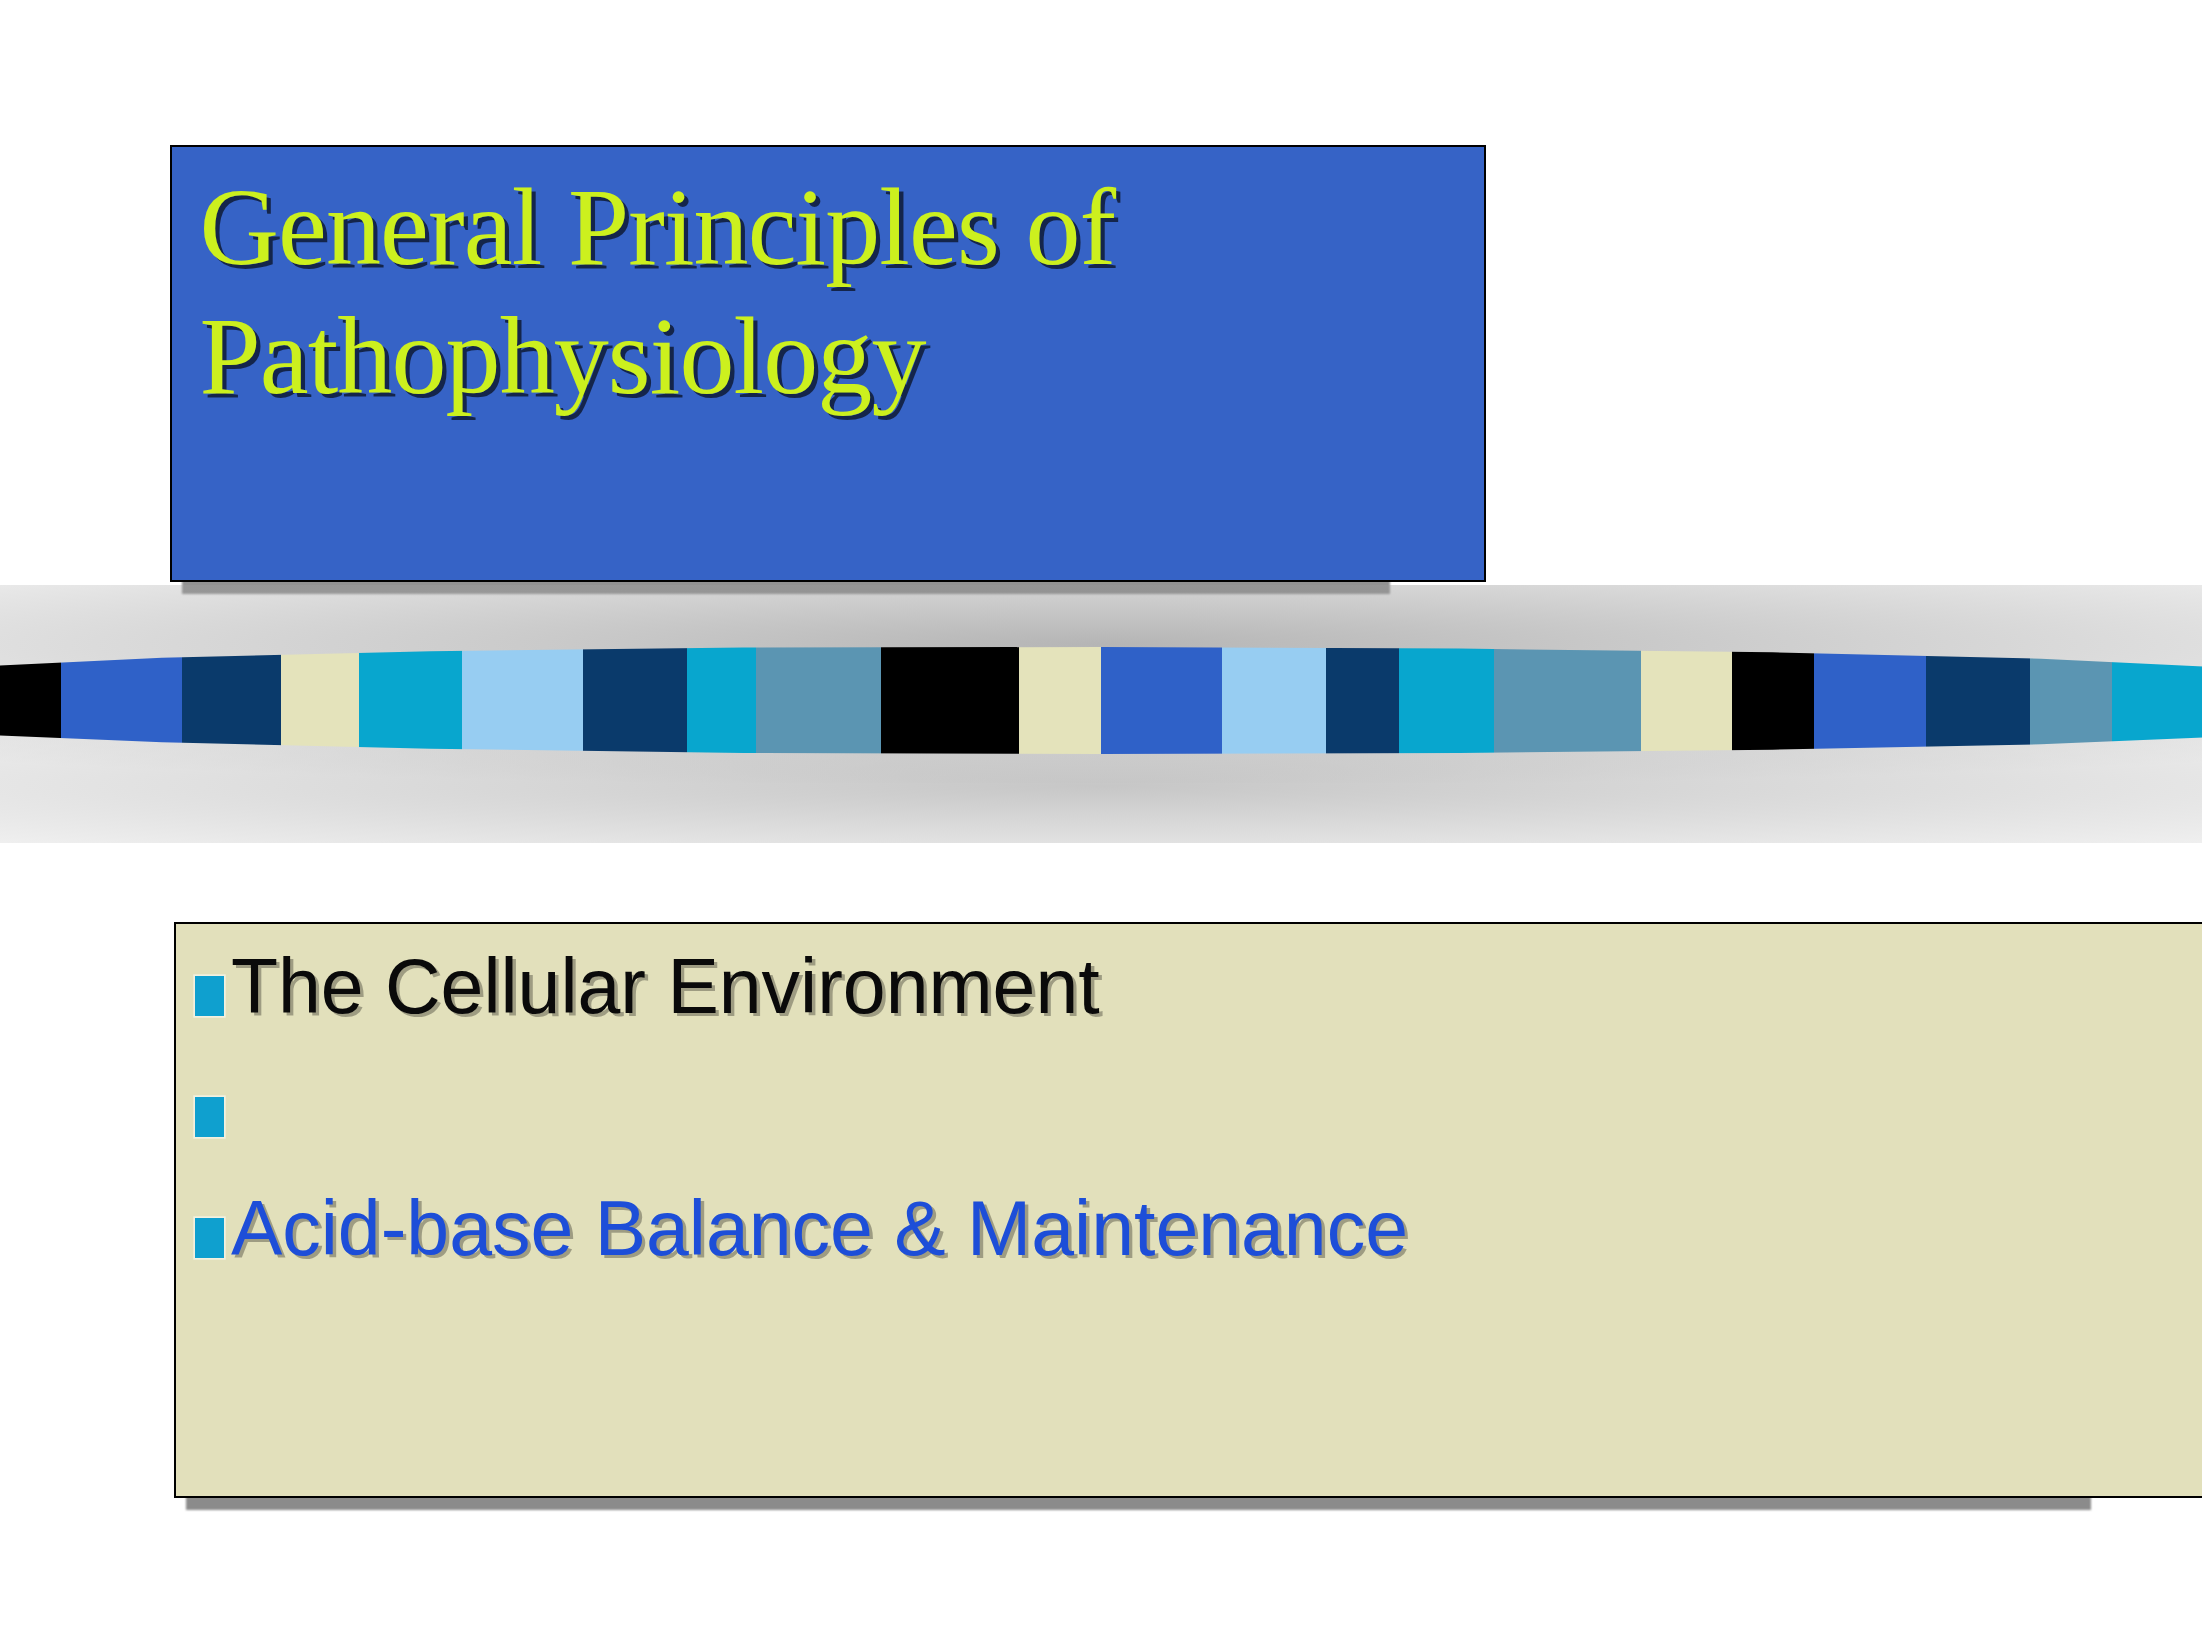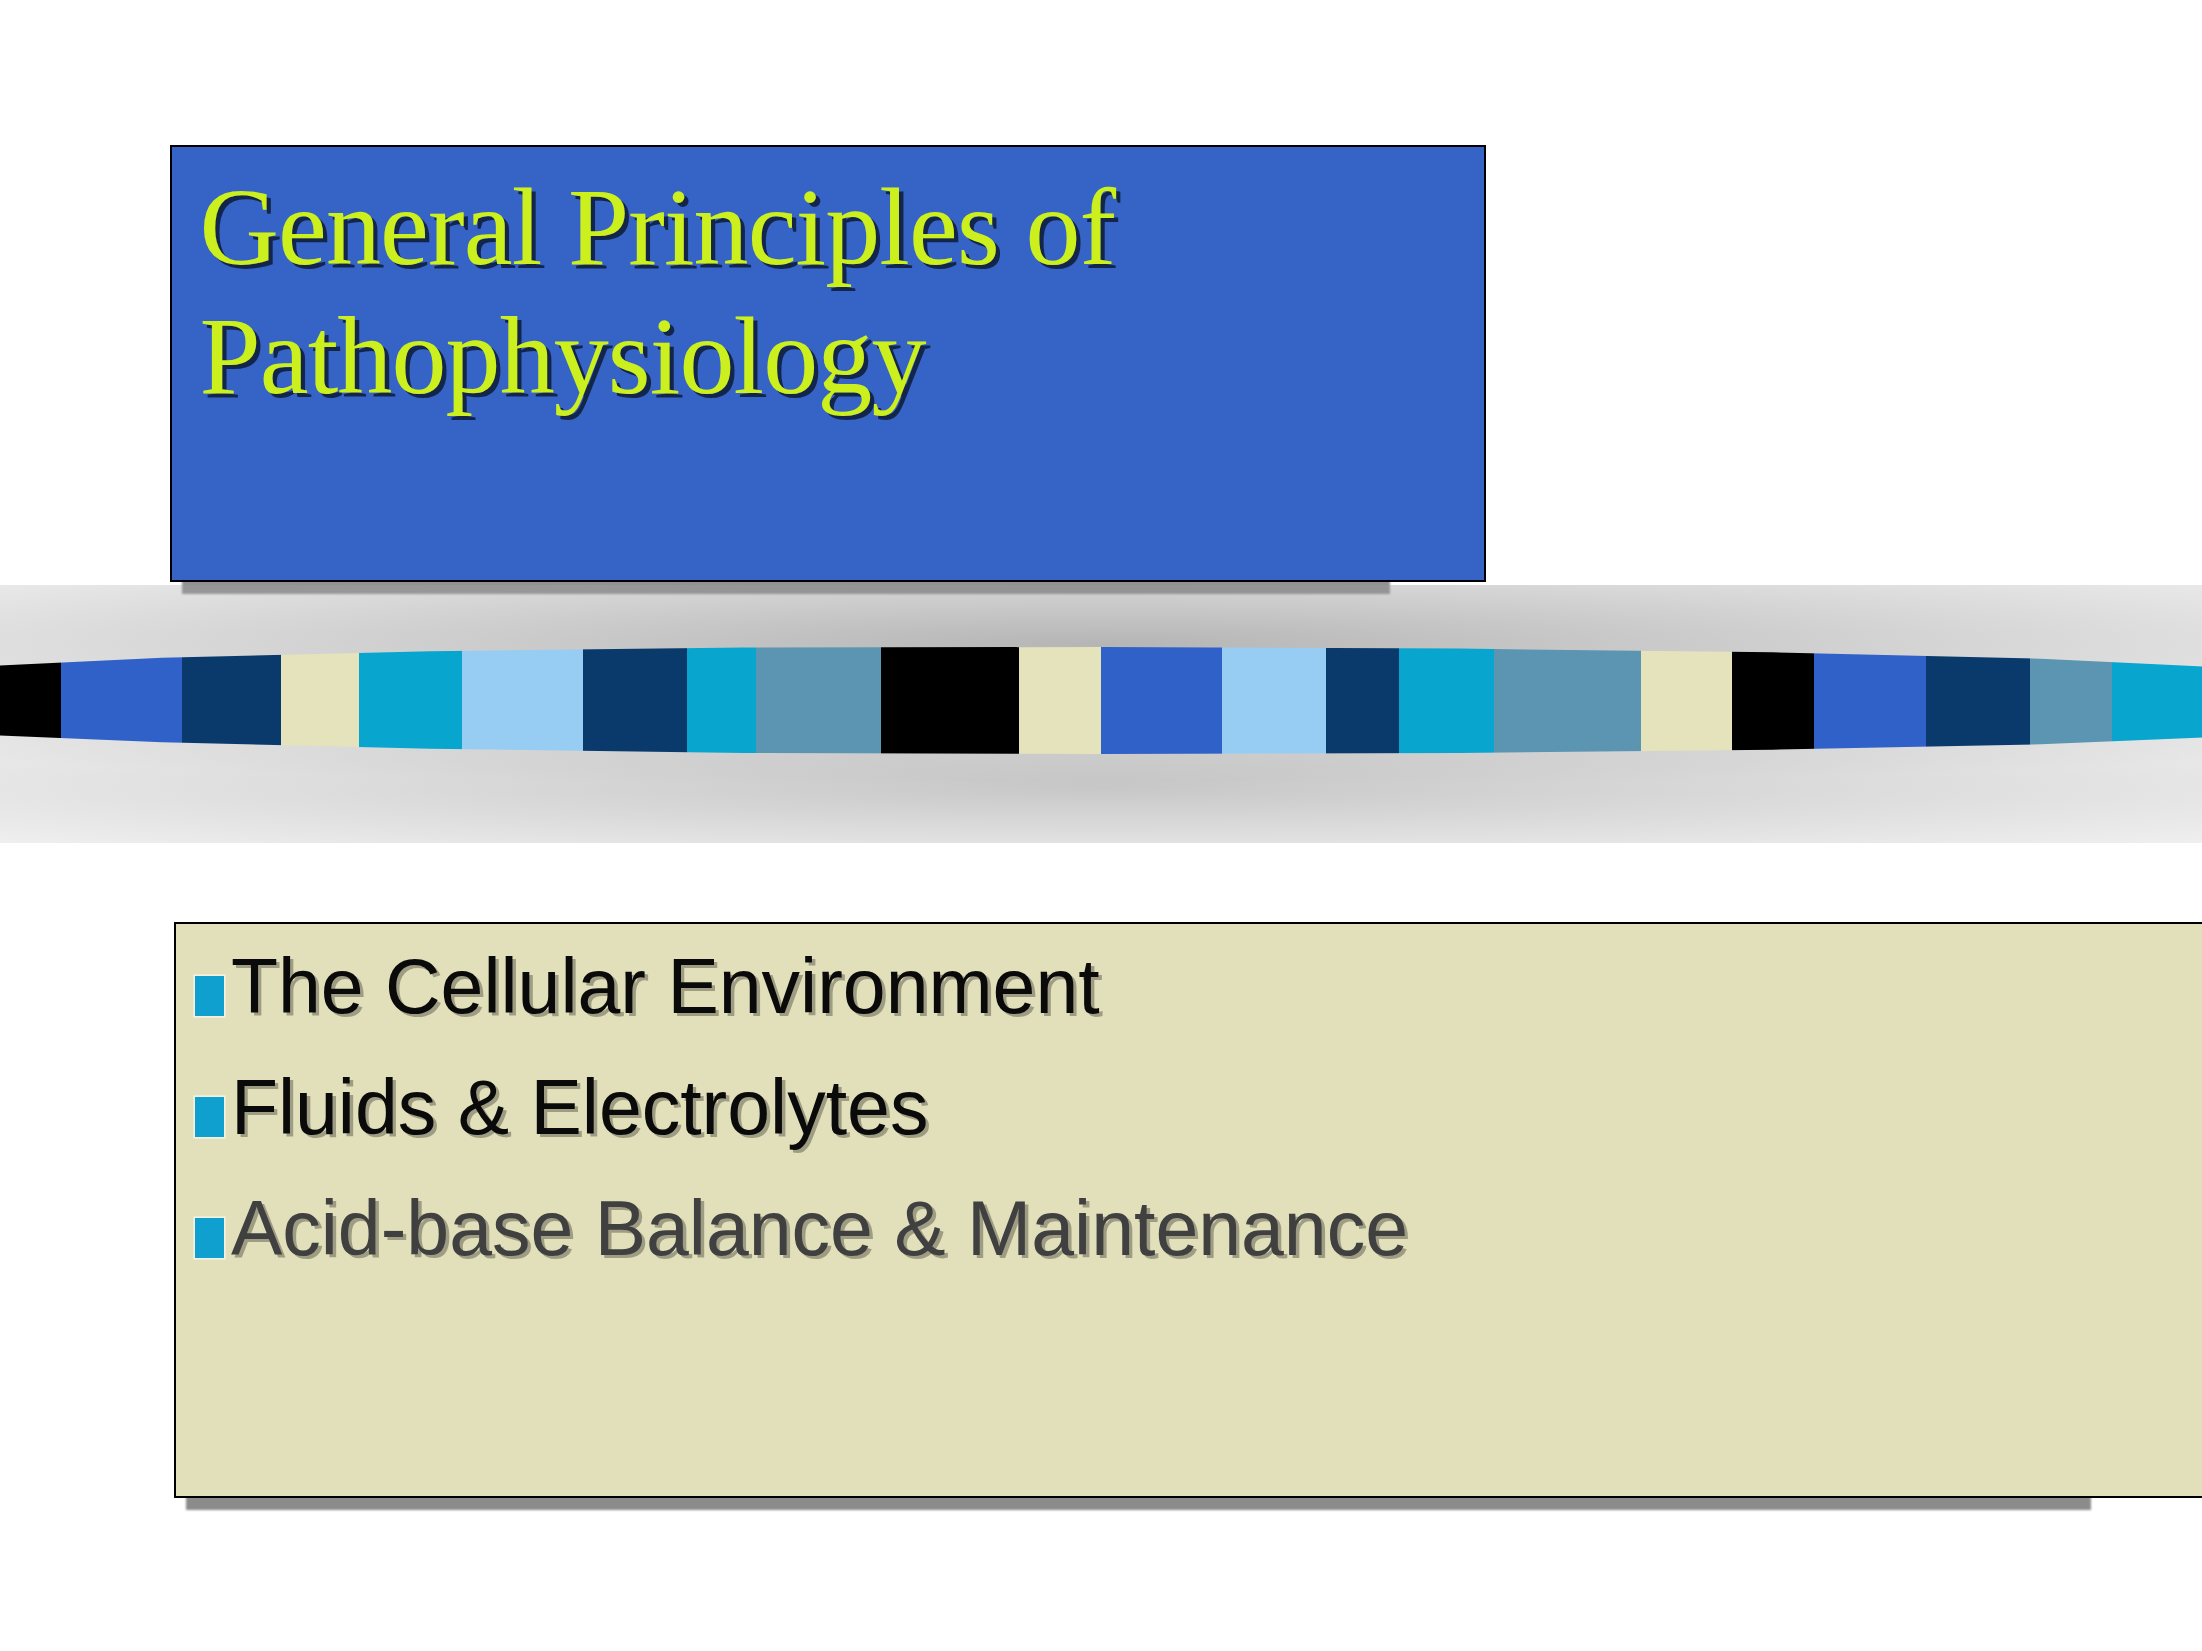--- a/index.html
+++ b/index.html
@@ -196,23 +196,22 @@
 
   <div id="content-box-shadow"></div>
   <div id="content-box" style="background: rgb(226, 224, 187); border-color: rgb(0, 0, 0);">
     <ul id="bullet-list">
       <li class="bullet-row">
         <span class="bullet-marker" style="background: rgb(15, 160, 207);"></span>
         <span class="bullet-label" style="color: rgb(10, 10, 10);">The Cellular Environment</span>
       </li>
       <li class="bullet-row">
         <span class="bullet-marker" style="background: rgb(15, 160, 207);"></span>
-        <span class="bullet-label" style="color: rgb(10, 10, 10);">Fluids &amp; Electrolytes</span>
       </li>
       <li class="bullet-row">
         <span class="bullet-marker" style="background: rgb(15, 160, 207);"></span>
-        <span class="bullet-label" style="color: #404040;">Acid-base Balance &amp; Maintenance</span>
+        <span class="bullet-label" style="color: #1d4ed8;">Acid-base Balance &amp; Maintenance</span>
       </li>
     </ul>
   </div>
 
 </div>
 
 
 </body></html>

